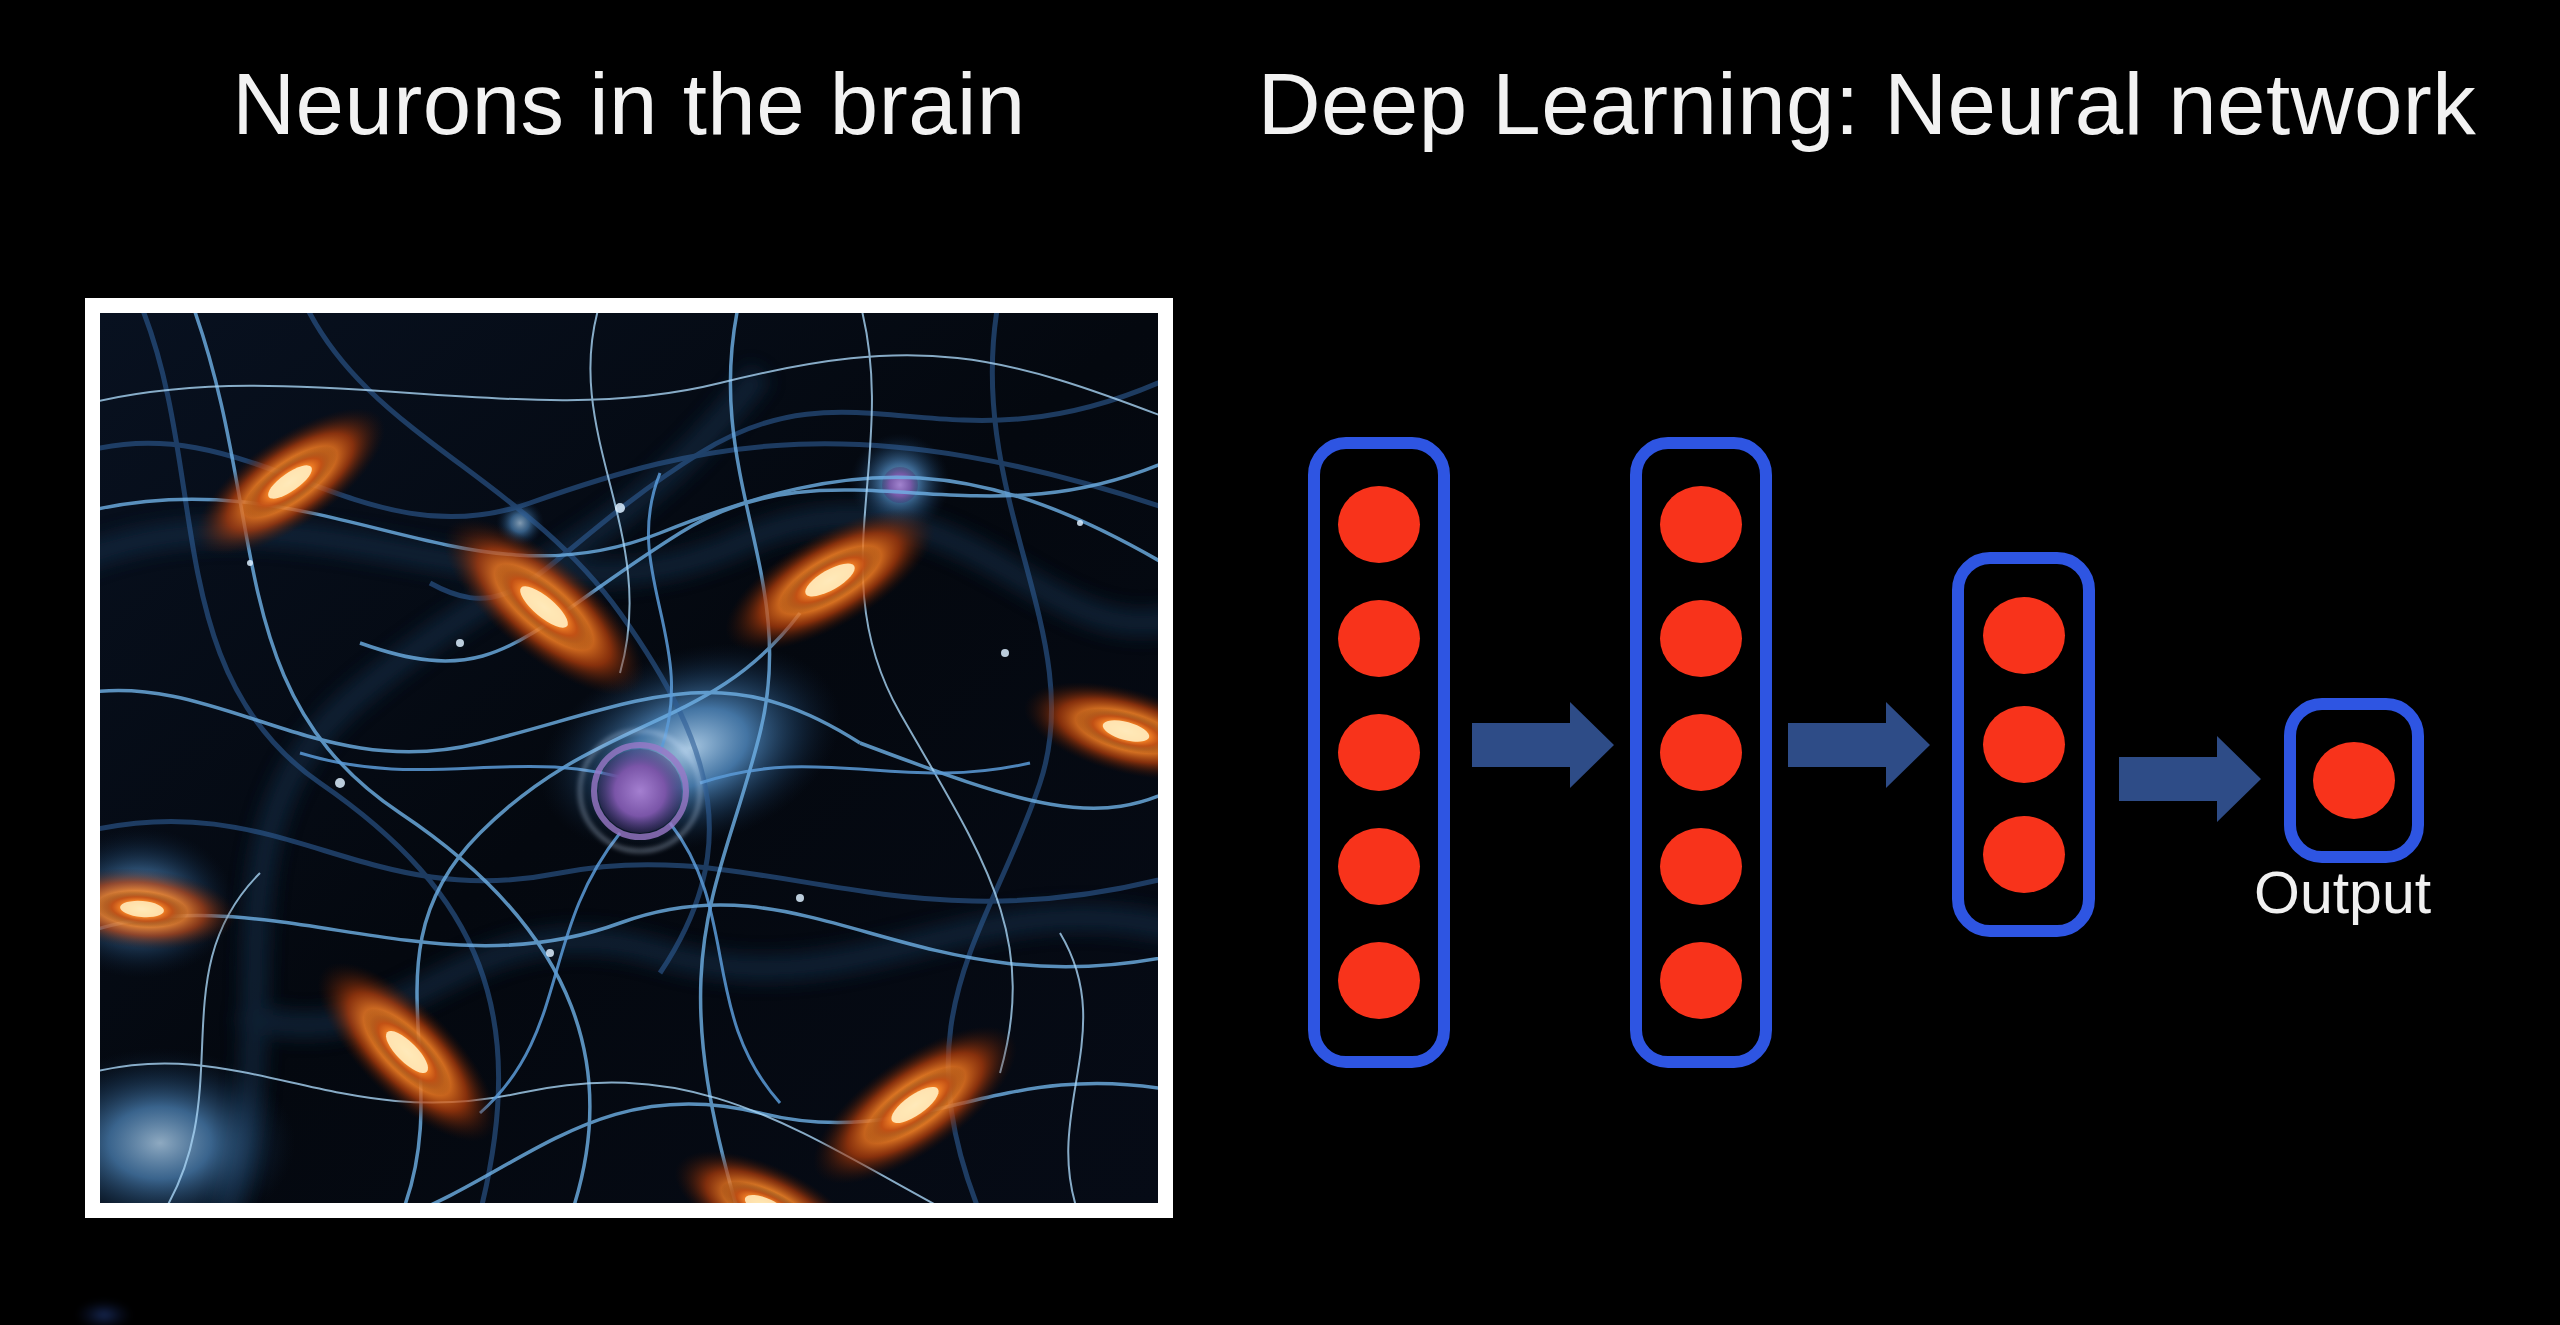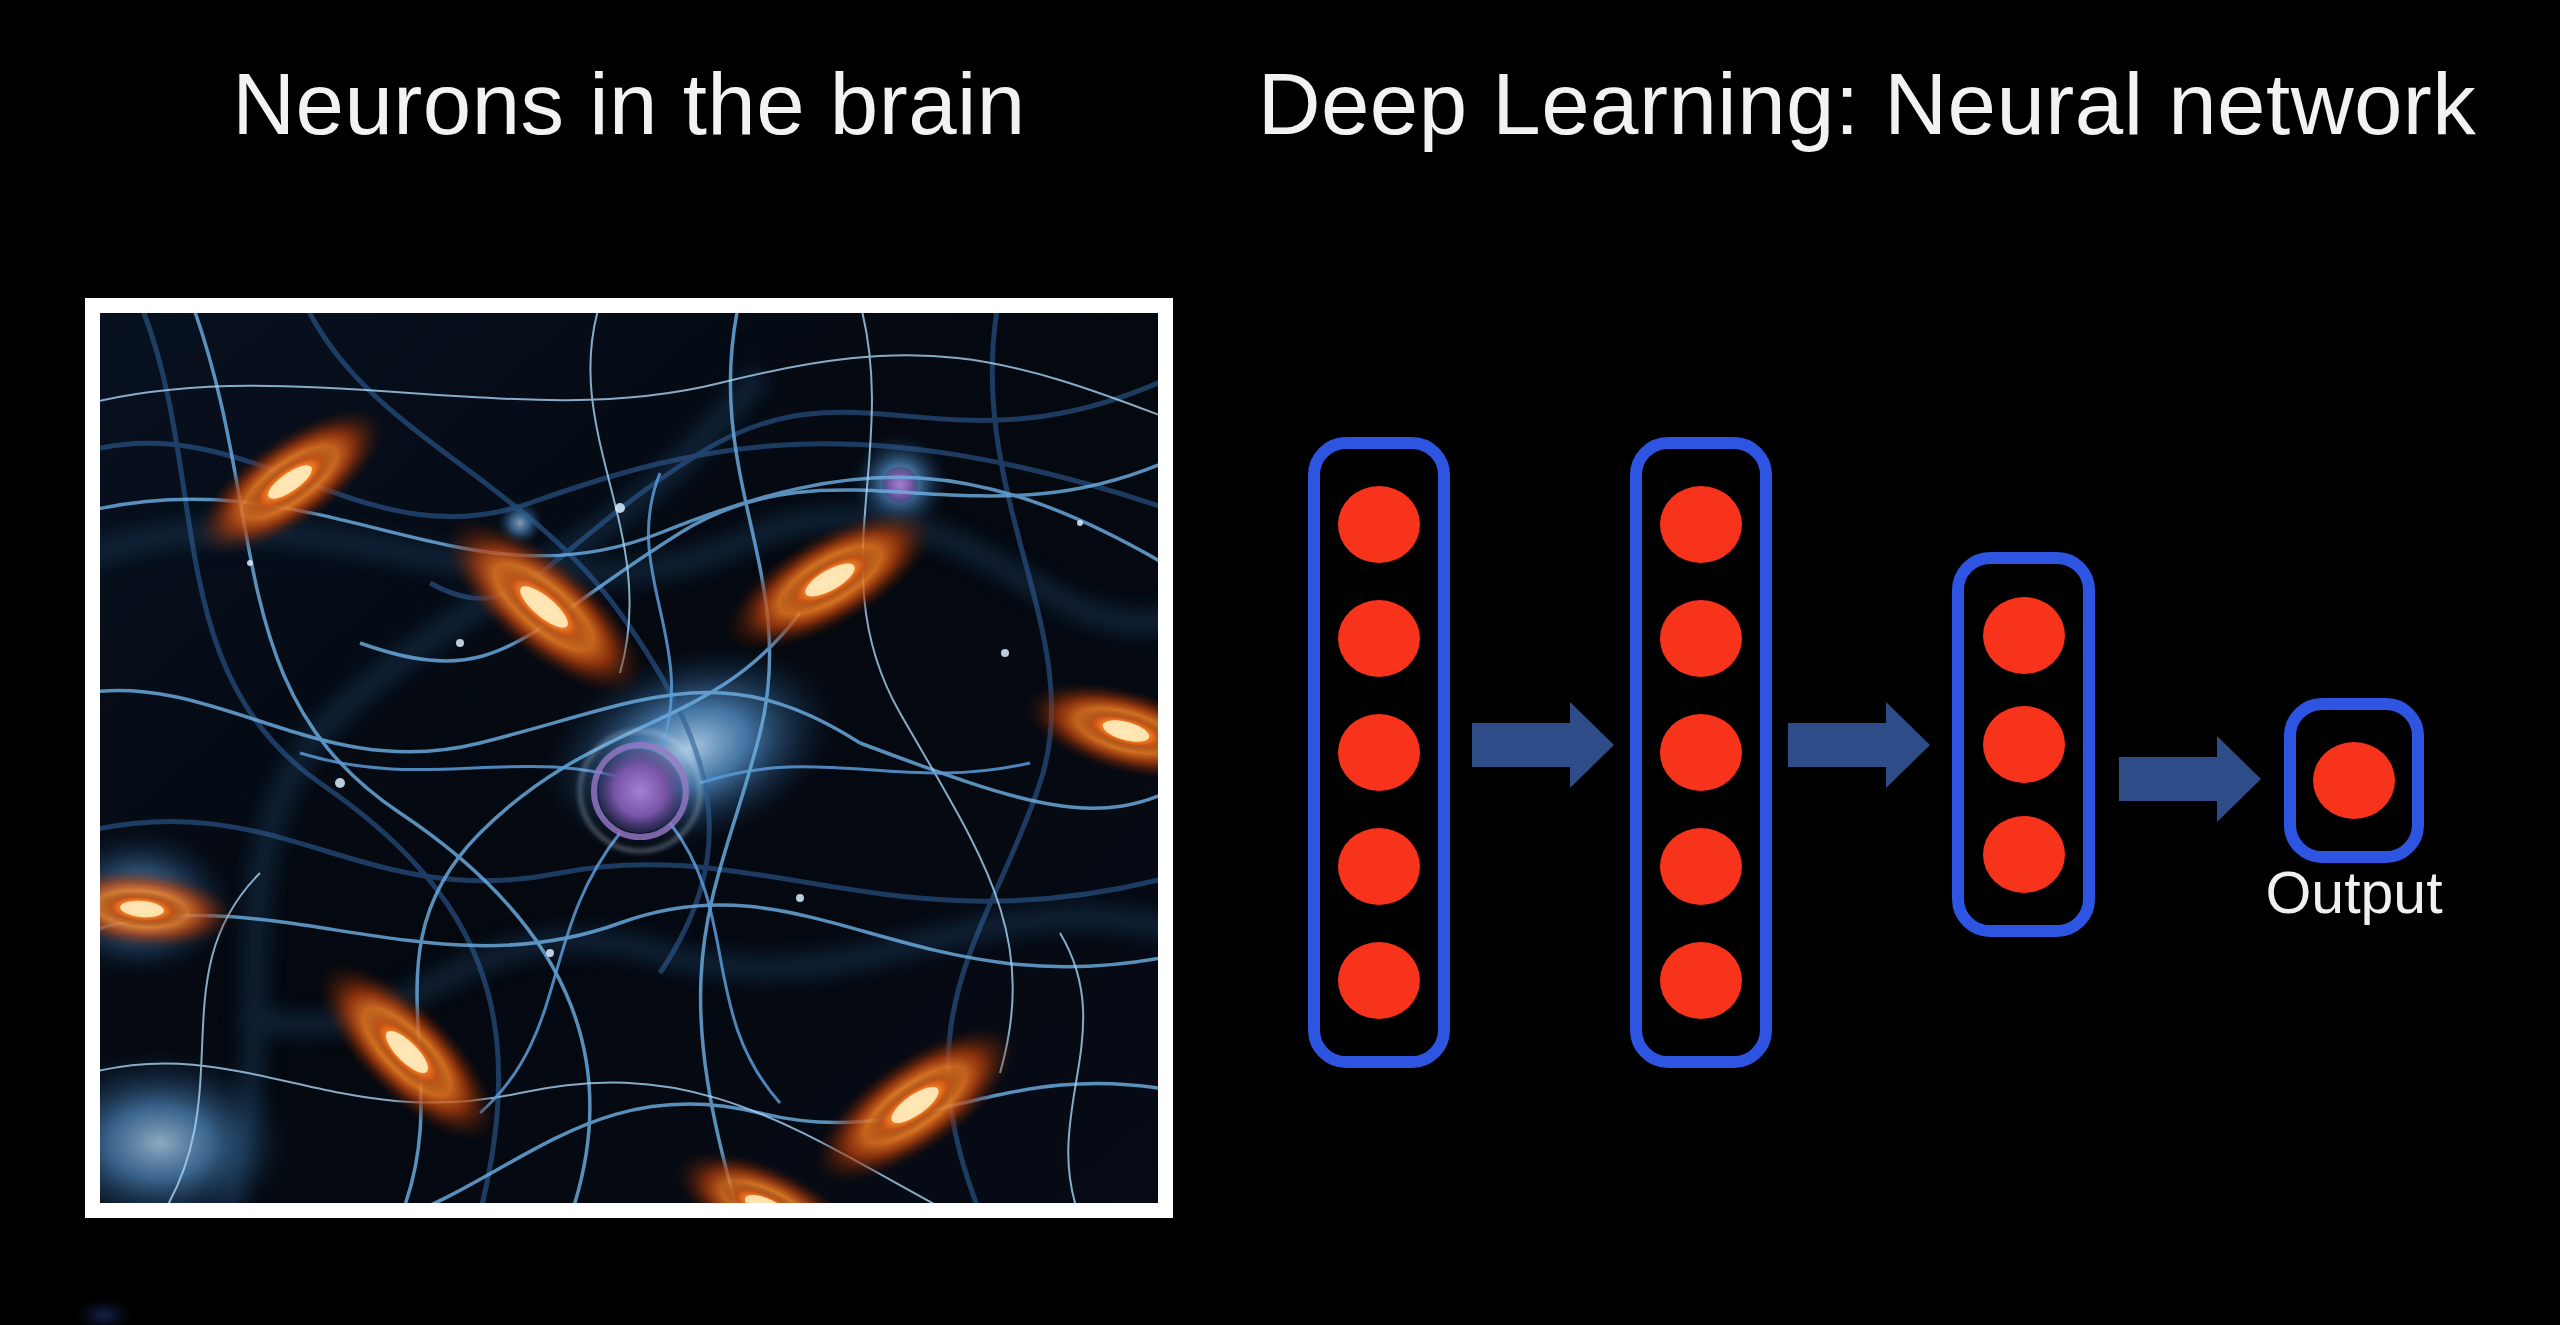--- a/index.html
+++ b/index.html
@@ -57,21 +57,21 @@
     width: 82px; height: 77px;
     border-radius: 50%;
     background: var(--neuron, #f8331b);
   }
   .arrow { position: absolute; width: 142px; height: 86px; }
 
   .output-label {
     position: absolute;
     left: 2254px; top: 858px;
     width: 200px;
-    text-align: center;
+    text-align: left;
     font-size: 59px;
     line-height: 1.2;
     color: var(--outlabel, #f0f0f0);
     white-space: nowrap;
   }
 
   .corner-smudge {
     position: absolute;
     left: 76px; top: 1300px;
     width: 56px; height: 30px;

